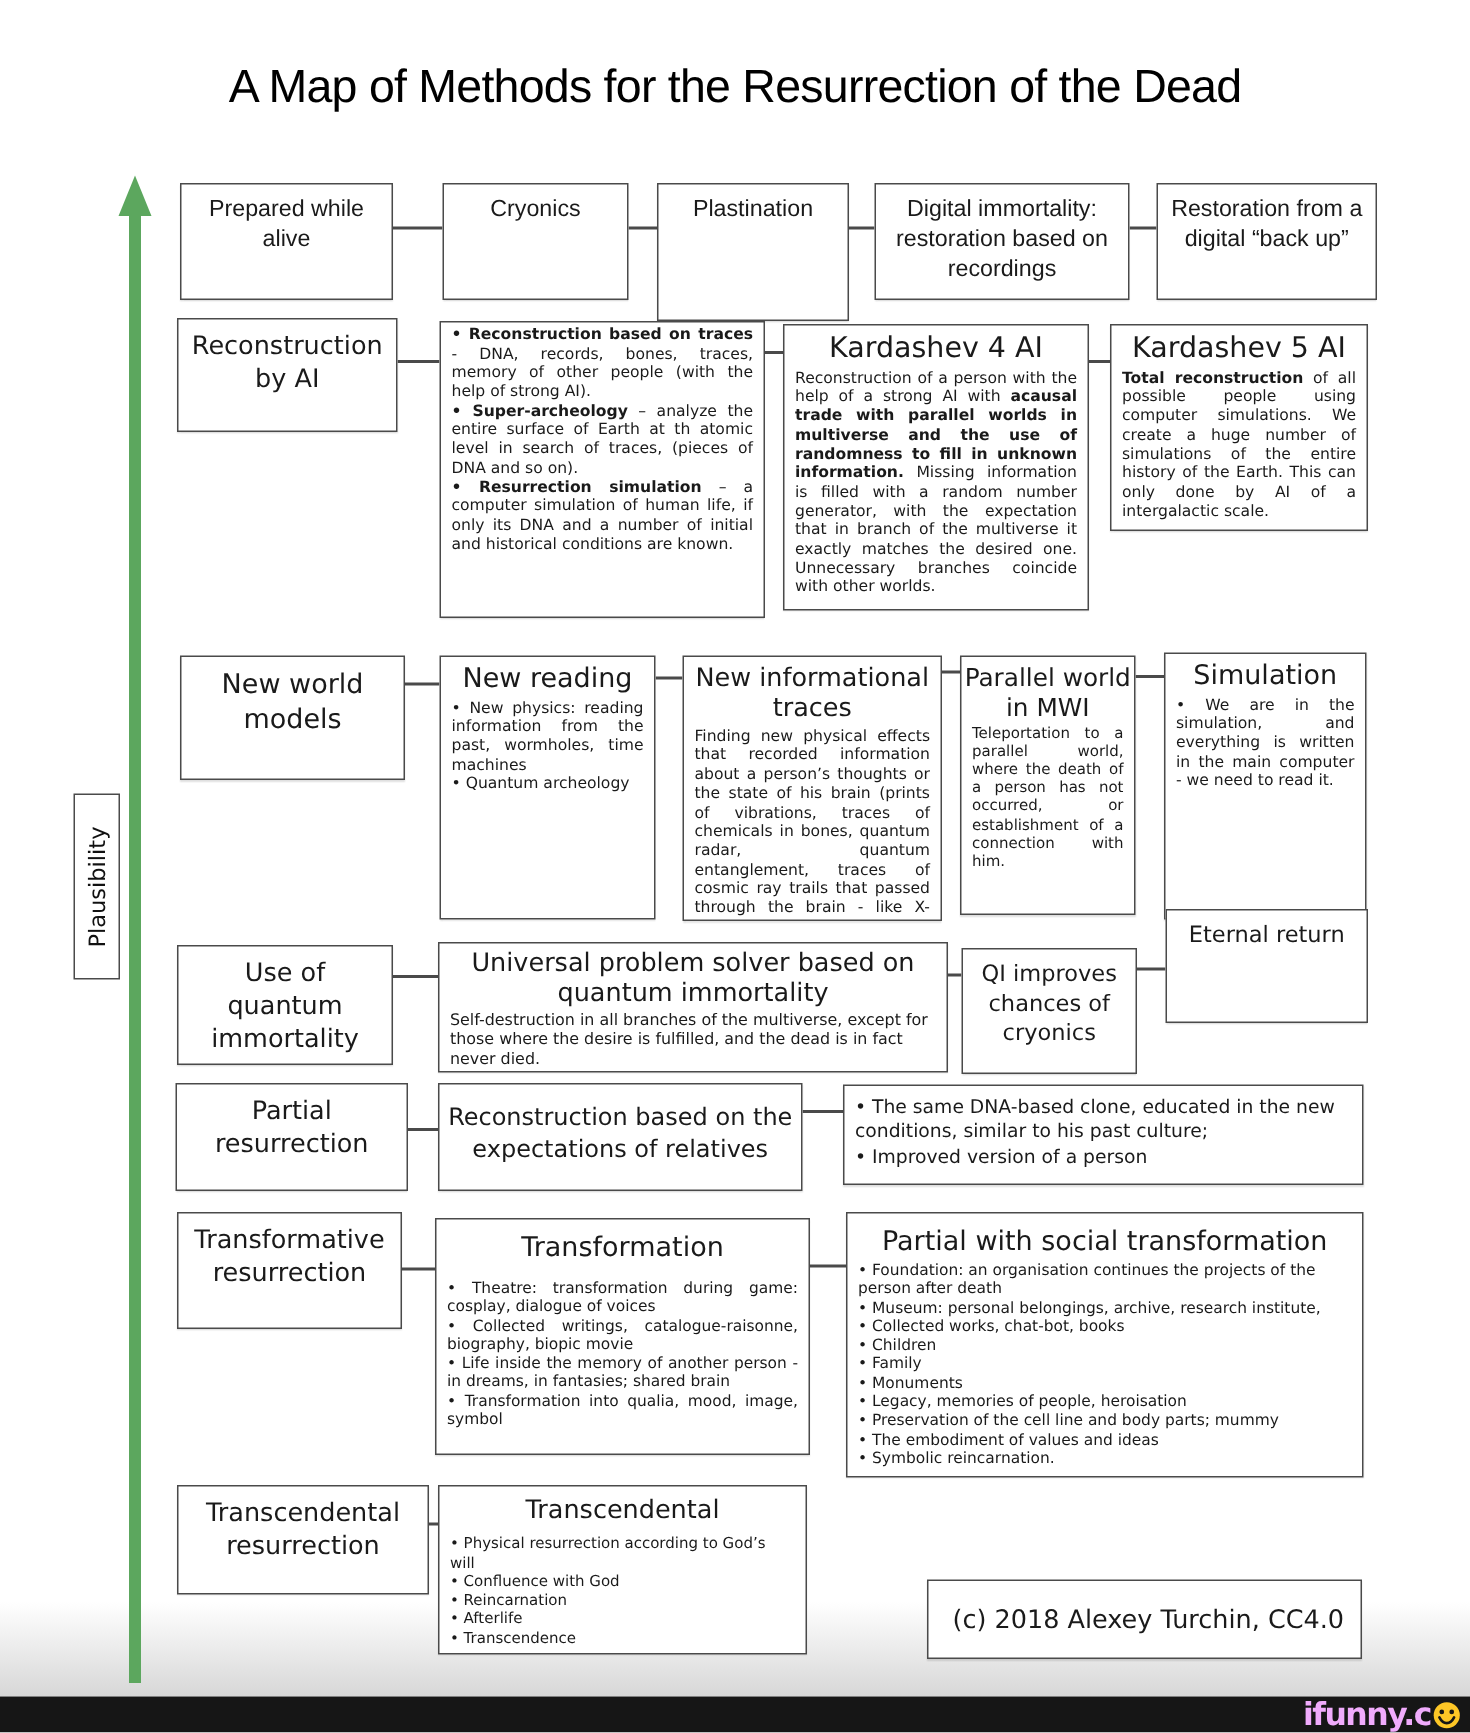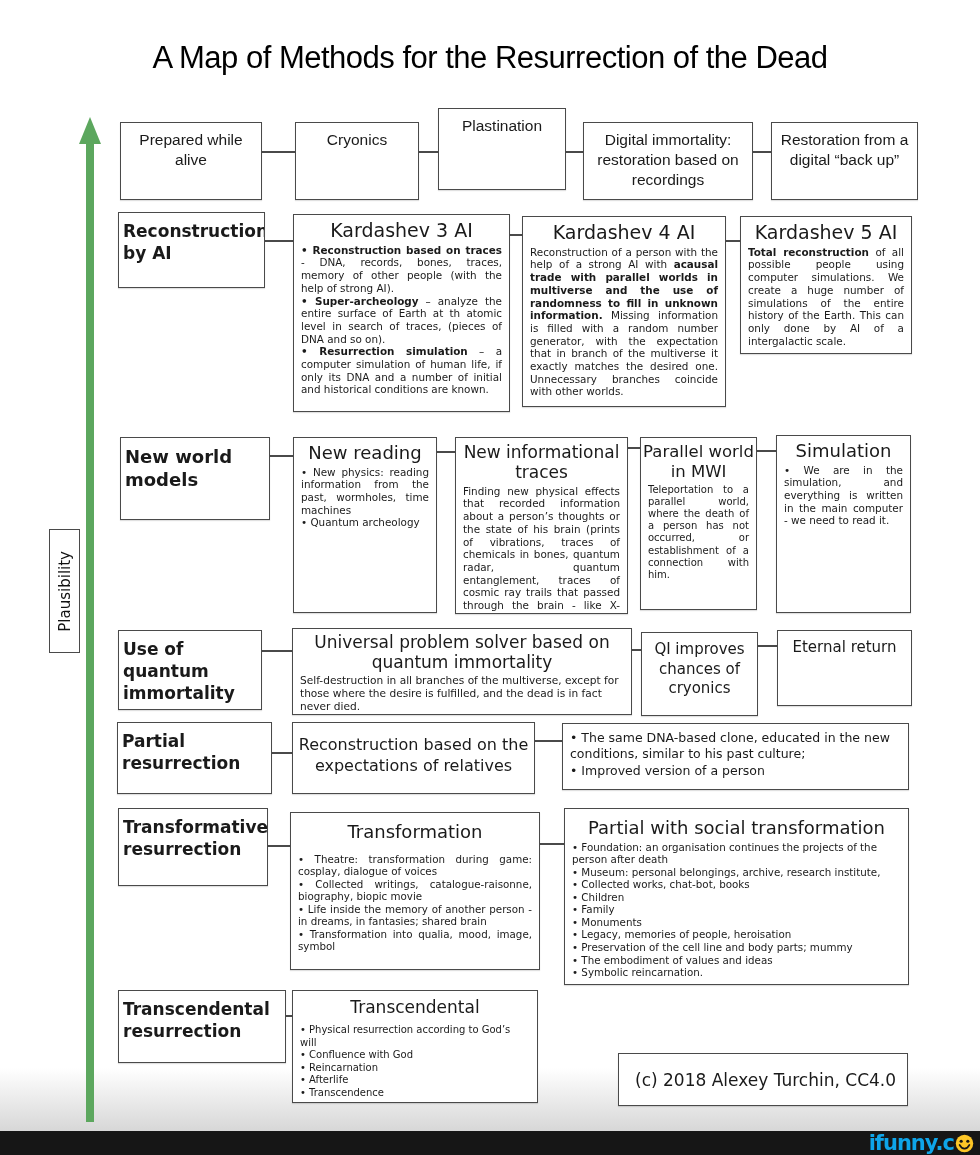--- a/index.html
+++ b/index.html
@@ -11,21 +11,21 @@
   .diagram-title {
     position:absolute; left:0; top:40px; width:980px; text-align:center;
     font-family:"Liberation Sans", sans-serif; font-size:31px; font-weight:500;
     letter-spacing:-0.5px; color:#000;
   }
   .box {
     position:absolute; background:#fff; border:1px solid #4a4a4a;
     box-sizing:border-box; overflow:hidden; box-shadow:0 1px 1px rgba(0,0,0,0.12);
   }
   .hline { position:absolute; height:1.5px; background:#4a4a4a; }
-  .lbl { font-weight:bold; padding:7px 4px 0 4px; line-height:1.3; }
+  .lbl { font-weight:normal; text-align:center; padding:7px 4px 0 4px; line-height:1.3; }
   .plain-lbl { text-align:center; padding:7px 4px 0 4px; line-height:1.3;
     font-family:"Liberation Sans", sans-serif; }
   .bt { text-align:center; padding-top:4px; line-height:1.2; }
   .body { padding:2px 7px 4px 7px; text-align:justify; line-height:1.22; }
   .body.left { text-align:left; }
   .para { margin:0; }
   .bseg { font-weight:bold; }
   
   .axis-shaft { position:absolute; left:86px; top:142px; width:8px; height:980px; background:#5ca75e; }
   .axis-head { position:absolute; left:79px; top:117px; width:0; height:0;
@@ -37,21 +37,21 @@
   .axis-label-box span {
     writing-mode:vertical-rl; transform:rotate(180deg);
     font-size:15px; color:#111; white-space:nowrap;
   }
   .fade { position:absolute; left:0; top:1068px; width:980px; height:63px;
     background:linear-gradient(to bottom, rgba(230,230,230,0), #d7d7d7); }
   .bar { position:absolute; left:0; top:1131px; width:980px; height:24px; background:#161616;
     display:flex; align-items:center; justify-content:flex-end; }
   .logo { display:flex; align-items:center; margin-right:6px; }
   .logo span {
-    color:#0ea5e9; font-weight:800; font-size:21px; letter-spacing:-1px;
+    color:#f0abfc; font-weight:800; font-size:21px; letter-spacing:-1px;
     font-family:"DejaVu Sans", sans-serif; line-height:24px;
   }
   .logo svg { margin-left:1px; margin-top:1px; }
   .copyright-box { display:flex; align-items:center; }
   .copyright-box span { font-size:17px; padding-left:16px; }
 </style>
 </head>
 <body>
 
 <div class="diagram-title">A Map of Methods for the Resurrection of the Dead</div>
@@ -89,35 +89,34 @@
 <div class="hline" style="left:540px;top:843px;width:24px"></div>
 
 <div class="hline" style="left:270px;top:1015px;width:22px"></div>
 
 <div class="box" style="left:120px;top:122px;width:142px;height:78px">
   <div class="plain-lbl" style="font-weight:normal;font-size:15.5px">Prepared while alive</div>
 </div>
 <div class="box" style="left:295px;top:122px;width:124px;height:78px">
   <div class="plain-lbl" style="font-size:15.5px">Cryonics</div>
 </div>
-<div class="box" style="left:438px;top:108px;width:128px;height:82px">
+<div class="box" style="left:438px;top:122px;width:128px;height:92px">
   <div class="plain-lbl" style="font-size:15.5px">Plastination</div>
 </div>
 <div class="box" style="left:583px;top:122px;width:170px;height:78px">
   <div class="plain-lbl" style="font-size:15.5px">Digital immortality: restoration based on recordings</div>
 </div>
 <div class="box" style="left:771px;top:122px;width:147px;height:78px">
   <div class="plain-lbl" style="font-size:15.5px">Restoration from a digital “back up”</div>
 </div>
 
 <div class="box" style="left:118px;top:212px;width:147px;height:76px">
   <div class="lbl" style="font-size:17px">Reconstruction by AI</div>
 </div>
 <div class="box" style="left:293px;top:214px;width:217px;height:198px">
-  <div class="bt" style="font-size:19px">Kardashev 3 AI</div>
   <div class="body" style="font-size:10.4px">
       <div class="para"><span class="bseg"> • Reconstruction based on traces</span><span> - DNA, records, bones, traces, memory of other people (with the help of strong AI).</span></div>
       <div class="para"><span class="bseg"> • Super-archeology</span><span> – analyze the entire surface of Earth at th atomic level in search of traces, (pieces of DNA and so on).</span></div>
       <div class="para"><span class="bseg"> • Resurrection simulation</span><span> – a computer simulation of human life, if only its DNA and a number of initial and historical conditions are known.</span></div>
     </div>
 </div>
 <div class="box" style="left:522px;top:216px;width:204px;height:191px">
   <div class="bt" style="font-size:19px">Kardashev 4 AI</div>
   <div class="body" style="font-size:10.4px">
       <div class="para"><span>  Reconstruction of a person with the help of a strong AI with </span><span class="bseg">acausal trade with parallel worlds in multiverse and the use of randomness to fill in unknown information.</span><span> Missing information is filled with a random number generator, with the expectation that in branch of the multiverse it exactly matches the desired one. Unnecessary branches coincide with other worlds.</span></div>
@@ -164,21 +163,21 @@
 </div>
 <div class="box" style="left:292px;top:628px;width:340px;height:87px">
   <div class="bt" style="font-size:17px;line-height:1.15">Universal problem solver based on quantum immortality</div>
   <div class="body left" style="font-size:10.6px">
       <div class="para"><span>Self-destruction in all branches of the multiverse, except for those where the desire is fulfilled, and the dead is in fact never died.</span></div>
     </div>
 </div>
 <div class="box" style="left:641px;top:632px;width:117px;height:84px">
   <div class="plain-lbl" style="font-size:15px;font-family:'DejaVu Sans',sans-serif">QI improves chances of cryonics</div>
 </div>
-<div class="box" style="left:777px;top:630px;width:135px;height:76px">
+<div class="box" style="left:777px;top:606px;width:135px;height:76px">
   <div class="plain-lbl" style="font-size:15px;font-family:'DejaVu Sans',sans-serif">Eternal return</div>
 </div>
 
 <div class="box" style="left:117px;top:722px;width:155px;height:72px">
   <div class="lbl" style="font-size:17px">Partial resurrection</div>
 </div>
 <div class="box" style="left:292px;top:722px;width:243px;height:72px">
   <div class="plain-lbl" style="font-size:16px;font-family:'DejaVu Sans',sans-serif;padding-top:12px">Reconstruction based on the expectations of relatives</div>
 </div>
 <div class="box" style="left:562px;top:723px;width:347px;height:67px">

